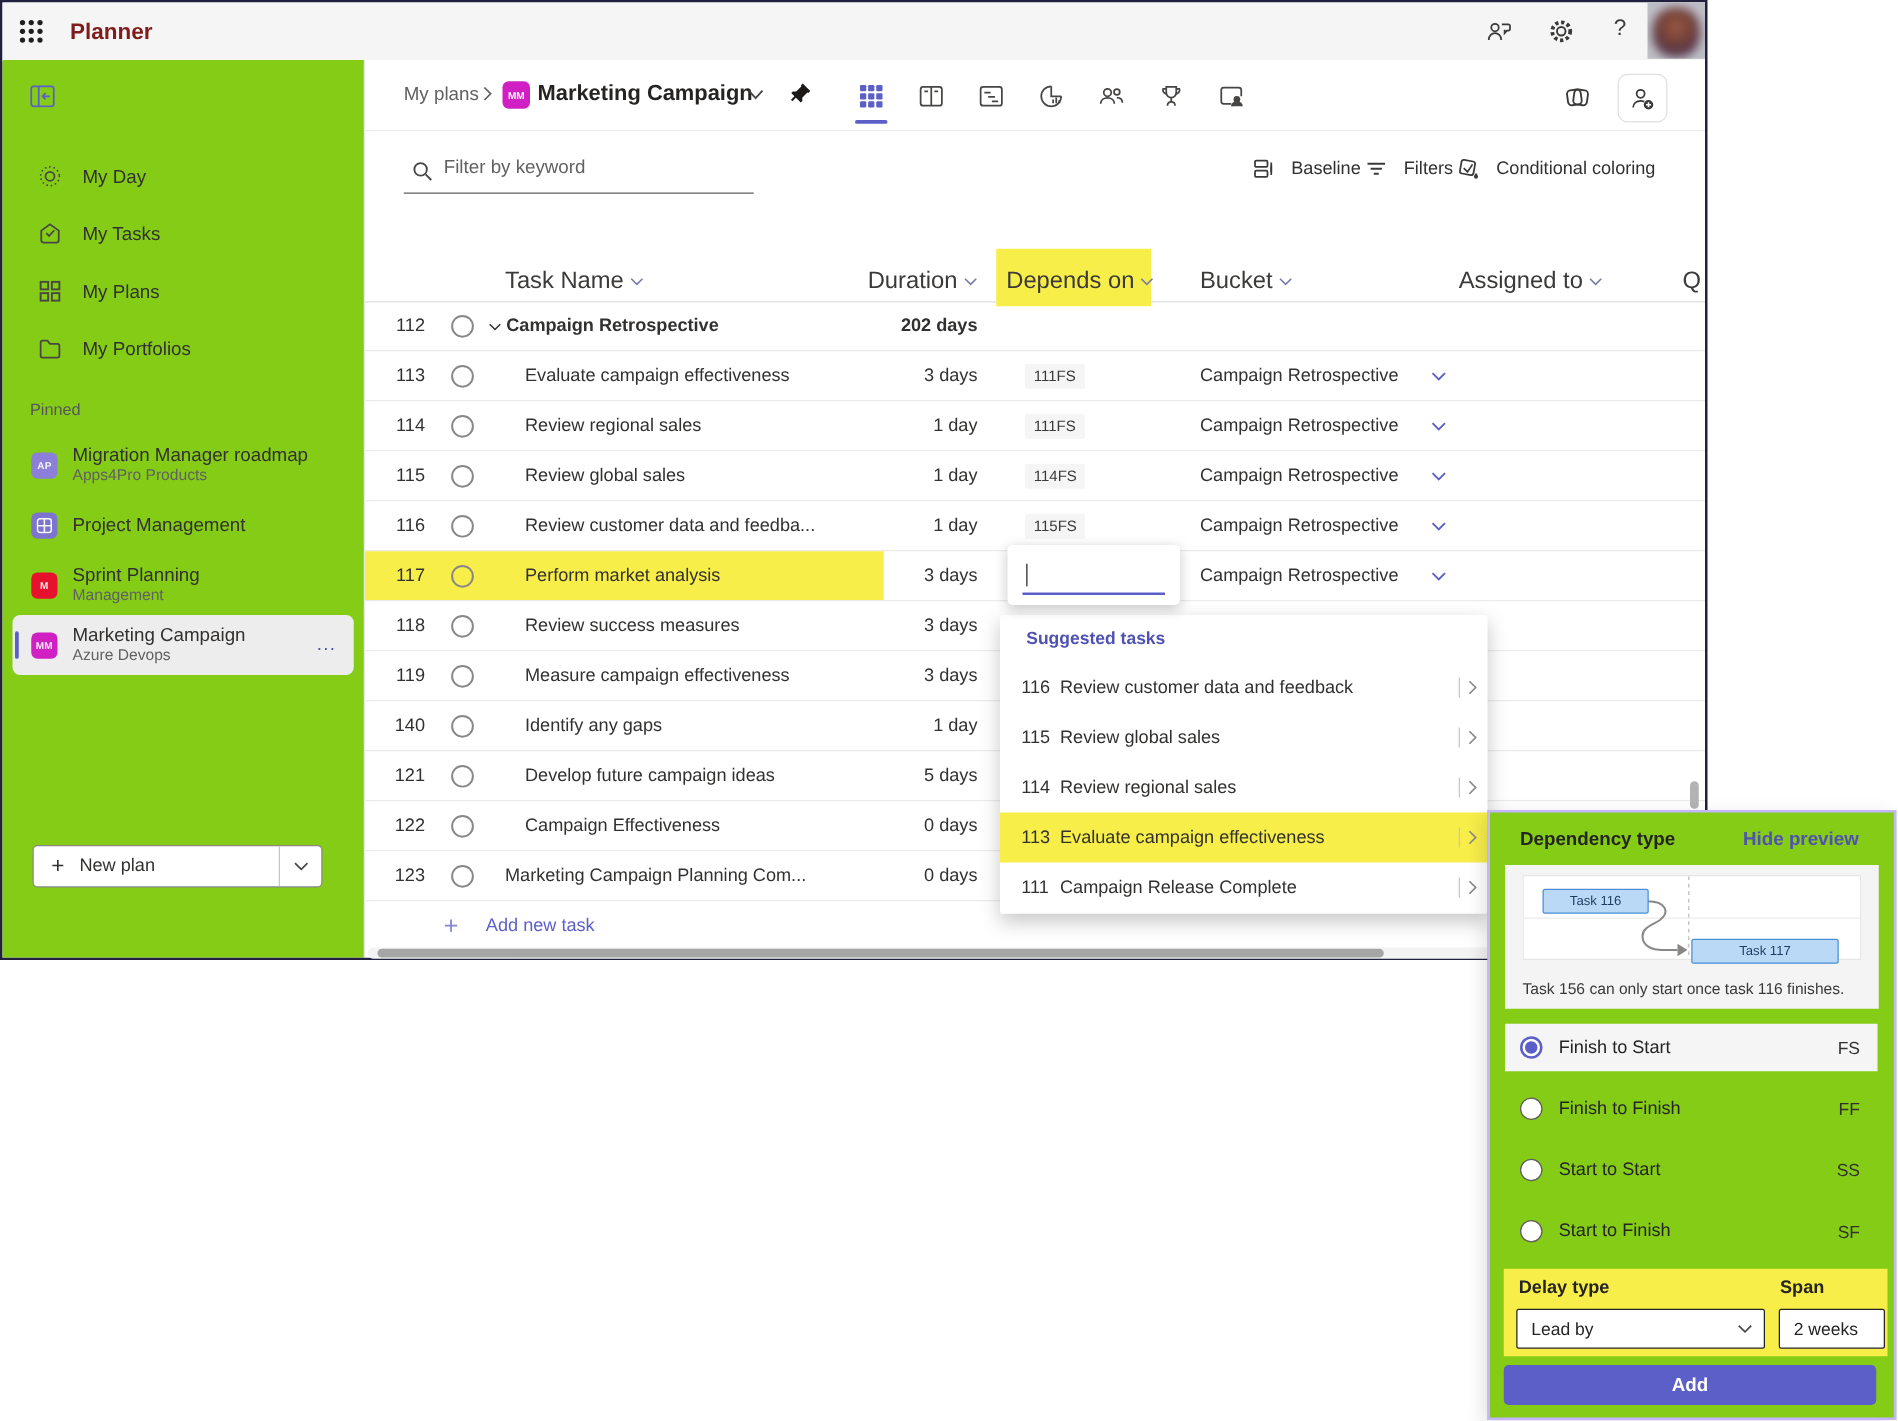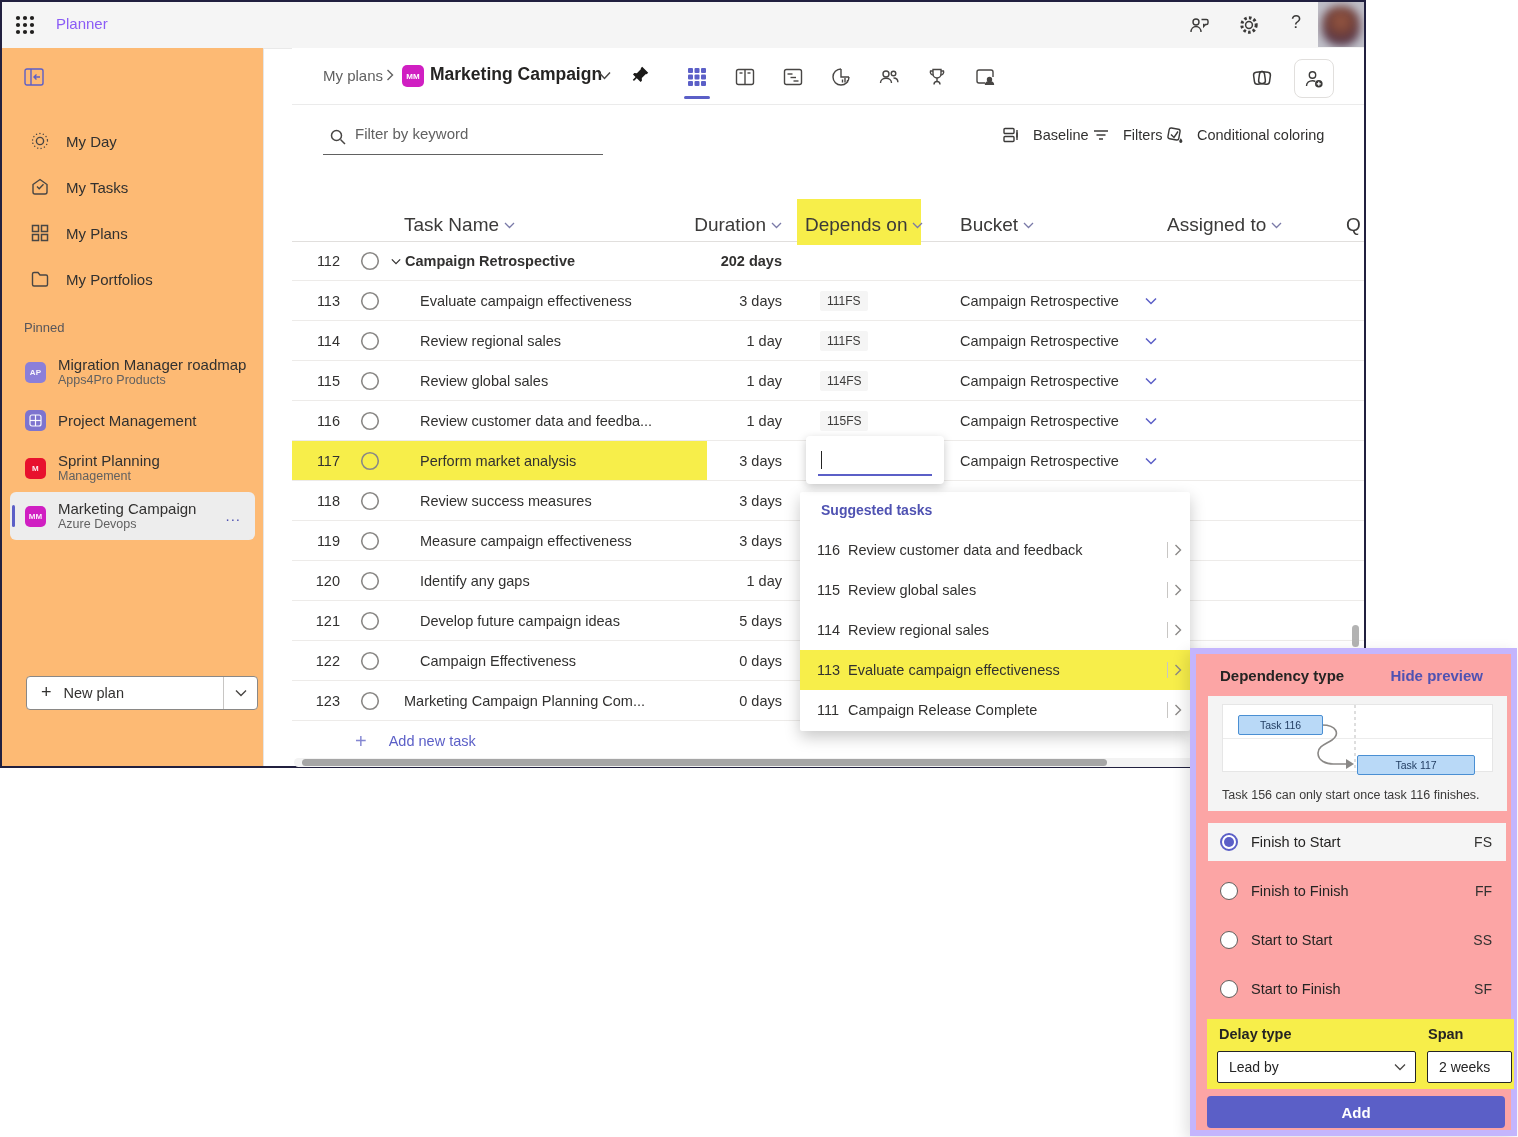--- a/index.html
+++ b/index.html
@@ -7,30 +7,30 @@
   .abs{position:absolute;}
   svg{display:block;}
 
   
   .app-window{position:absolute;left:0;top:0;width:1366px;height:768px;border:2px solid #21203f;
     box-sizing:border-box;background:#fff;}
 
   
   .topbar{position:absolute;left:0;top:0;right:0;height:46px;background:#f5f5f5;border-bottom:1px solid #e9e9e9;}
   .waffle{position:absolute;left:13px;top:13px;width:20px;height:20px;cursor:pointer;}
-  .app-title{position:absolute;left:54px;top:13px;font-size:15px;font-weight:400;color:#8b5cf6;}
+  .app-title{position:absolute;left:54px;top:13px;font-size:18px;font-weight:700;color:#7f1d1d;}
   .tb-icon{position:absolute;top:12px;width:22px;height:22px;color:#3b3a39;cursor:pointer;}
   .help-q{position:absolute;top:10px;font-size:18px;color:#3b3a39;cursor:pointer;width:20px;text-align:center;}
   .avatar{position:absolute;right:0;top:0;width:46px;height:45px;overflow:hidden;background:#bfbfc8;cursor:pointer;}
   .avatar .blob{position:absolute;left:4px;top:4px;width:38px;height:40px;border-radius:45%;
     background:radial-gradient(circle at 50% 38%, #9a5a44 0%, #7a4438 35%, #53354a 70%, #8d8d99 100%);
     filter:blur(4px);}
 
   
-  .sidebar{position:absolute;left:0;top:46px;width:262px;bottom:0;background:#fdba74;border-right:1px solid #e6e6e6;box-sizing:border-box;}
+  .sidebar{position:absolute;left:0;top:46px;width:290px;bottom:0;background:#84cc16;border-right:1px solid #e6e6e6;box-sizing:border-box;}
   .collapse-btn{position:absolute;left:22px;top:20px;width:20px;height:18px;color:#5b5fc7;cursor:pointer;}
   .nav{position:absolute;left:0;top:70px;right:0;}
   .nav-item{height:46px;display:flex;align-items:center;padding-left:28px;cursor:pointer;font-size:15px;color:#323130;}
   .nav-item .nico{width:20px;height:20px;margin-right:16px;color:#484644;flex:none;}
   .pinned-label{position:absolute;left:22px;top:272px;font-size:13px;color:#57565b;}
   .pinned{position:absolute;left:0;top:300px;right:0;}
   .pin-item{position:relative;height:48px;display:flex;align-items:center;padding-left:23px;cursor:pointer;}
   .pin-item .tile{width:21px;height:21px;border-radius:5px;margin-right:12px;flex:none;display:flex;align-items:center;justify-content:center;
     color:rgba(255,255,255,.92);font-size:8px;font-weight:700;letter-spacing:.2px;}
   .pin-item .txt .t1{font-size:15px;color:#323130;line-height:17px;}
@@ -113,21 +113,21 @@
   .suggest .stitle{position:absolute;left:21px;top:10px;font-size:14px;font-weight:700;color:#4f52b2;}
   .sitems{position:absolute;left:0;top:38px;width:100%;}
   .sitem{position:relative;height:40px;display:flex;align-items:center;font-size:14.5px;color:#323130;cursor:pointer;}
   .sitem.hl{background:#f7ee4a;}
   .sitem .sid{width:30px;margin-left:17px;}
   .sitem .snm{margin-left:1px;}
   .sitem .send{position:absolute;right:8px;display:flex;align-items:center;gap:6px;color:#8a8886;}
   .sitem .vdiv{width:1px;height:16px;background:#c8c6c4;}
 
   
-  .dep-panel{position:absolute;left:1190px;top:648px;width:327px;height:488px;background:#fca5a5;border:6px solid #c4b5fd;
+  .dep-panel{position:absolute;left:1190px;top:648px;width:327px;height:488px;background:#84cc16;border:2px solid #c4b5fd;
     box-sizing:border-box;z-index:20;box-shadow:-4px 4px 14px rgba(0,0,0,.12);}
   .dp-title{position:absolute;left:24px;top:13px;font-size:15px;font-weight:700;color:#252423;}
   .dp-hide{position:absolute;right:28px;top:13px;font-size:15px;font-weight:700;color:#4f52b2;cursor:pointer;}
   .dp-preview{position:absolute;left:12px;top:42px;width:299px;height:115px;background:#f4f4f4;}
   .gantt{position:absolute;left:14px;top:8px;width:271px;height:68px;background:#fff;border:1px solid #e6e6e6;box-sizing:border-box;}
   .gantt .mid{position:absolute;left:0;top:33px;width:100%;height:1px;background:#ececec;}
   .gbar{position:absolute;height:20px;background:#b9d9f7;border:1px solid #4a8fd3;box-sizing:border-box;border-radius:2px;
     font-size:10.5px;color:#1f3a5f;display:flex;align-items:center;justify-content:center;}
   .gbar.a{left:15px;top:10px;width:85px;}
   .gbar.b{left:134px;top:50px;width:118px;}
@@ -654,21 +654,21 @@
     <div class="cell c-dur child">3 days</div>
     <div class="cell c-dep">
       
     </div>
     <div class="cell c-bucket">
       
     </div>
   </div>
         <div class="trow">
 
-    <div class="cell c-num">120</div>
+    <div class="cell c-num">140</div>
     <div class="cell c-circle">
             <svg width="20" height="20" viewBox="0 0 20 20">
               <circle cx="10" cy="10" r="8.3" fill="none" stroke="#8a8886" stroke-width="1.6"></circle>
             </svg>
           </div>
     <div class="cell c-name child">
 
       <span>Identify any gaps</span>
     </div>
     <div class="cell c-dur child">1 day</div>

